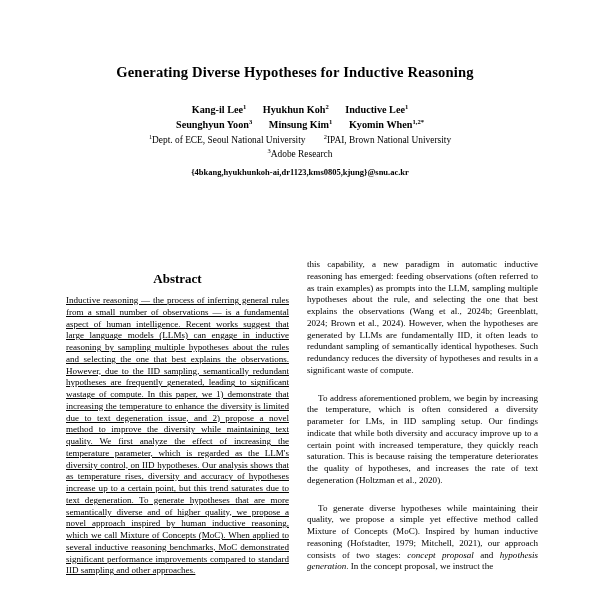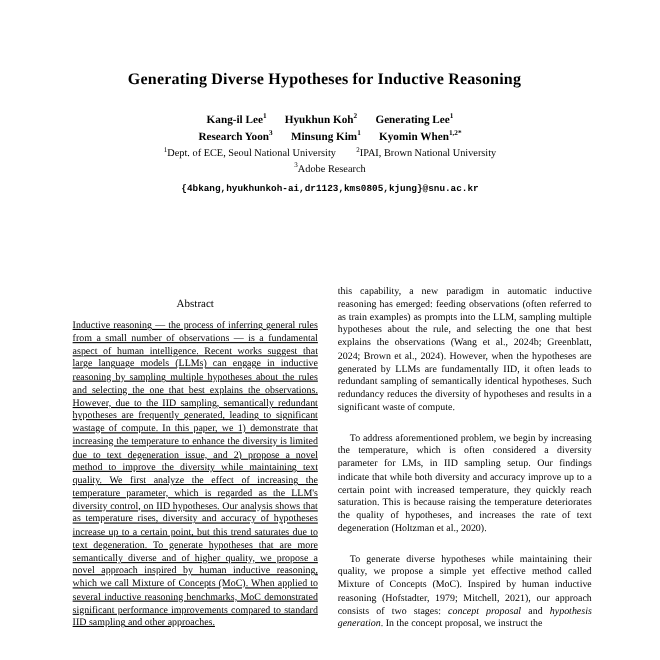--- a/index.html
+++ b/index.html
@@ -66,21 +66,21 @@
   .affil {
     display: inline;
     margin: 0 8px;
   }
   .affils sup {
     font-weight: normal;
     font-size: 6.4px;
   }
   .emails {
     text-align: center;
-    font-family: Liberation Mono, monospace;
+    font-family: Liberation Serif, serif;
     font-size: 8.5px;
     line-height: 1.45;
     margin-top: 5px;
   }
   .email-line {
     display: block;
   }
   .columns {
     position: absolute;
     top: 196px;
@@ -93,22 +93,22 @@
     position: absolute;
     top: 0;
     width: 231px;
     height: 404px;
     overflow: hidden;
   }
   .col-left { left: 62px; }
   .col-right { left: 307px; }
   .section-head {
     text-align: center;
-    font-size: 10px;
-    font-weight: normal;
+    font-size: 13px;
+    font-weight: bold;
     margin: 12px 0 8px 0;
   }
   p.body {
     margin: 0;
     font-size: 9.05px;
     line-height: 11.75px;
     text-align: justify;
     text-justify: inter-word;
     hyphens: none;
   }
@@ -126,24 +126,24 @@
 <body>
 
 <div class="page">
 
   <h1 class="title">Generating Diverse Hypotheses for Inductive Reasoning</h1>
 
   <div class="authors">
     <span class="author-row">
       <span class="author"><span>Kang-il Lee</span><sup>1</sup></span>
       <span class="author"><span>Hyukhun Koh</span><sup>2</sup></span>
-      <span class="author"><span>Generating Lee</span><sup>1</sup></span>
+      <span class="author"><span>Inductive Lee</span><sup>1</sup></span>
     </span>
     <span class="author-row">
-      <span class="author"><span>Research Yoon</span><sup>3</sup></span>
+      <span class="author"><span>Seunghyun Yoon</span><sup>3</sup></span>
       <span class="author"><span>Minsung Kim</span><sup>1</sup></span>
       <span class="author"><span>Kyomin When</span><sup>1,2*</sup></span>
     </span>
 
     <div class="affils">
       <span class="affil-row">
         <span class="affil"><sup>1</sup><span>Dept. of ECE, Seoul National University</span></span>
         <span class="affil"><sup>2</sup><span>IPAI, Brown National University</span></span>
       </span>
       <span class="affil-row">

